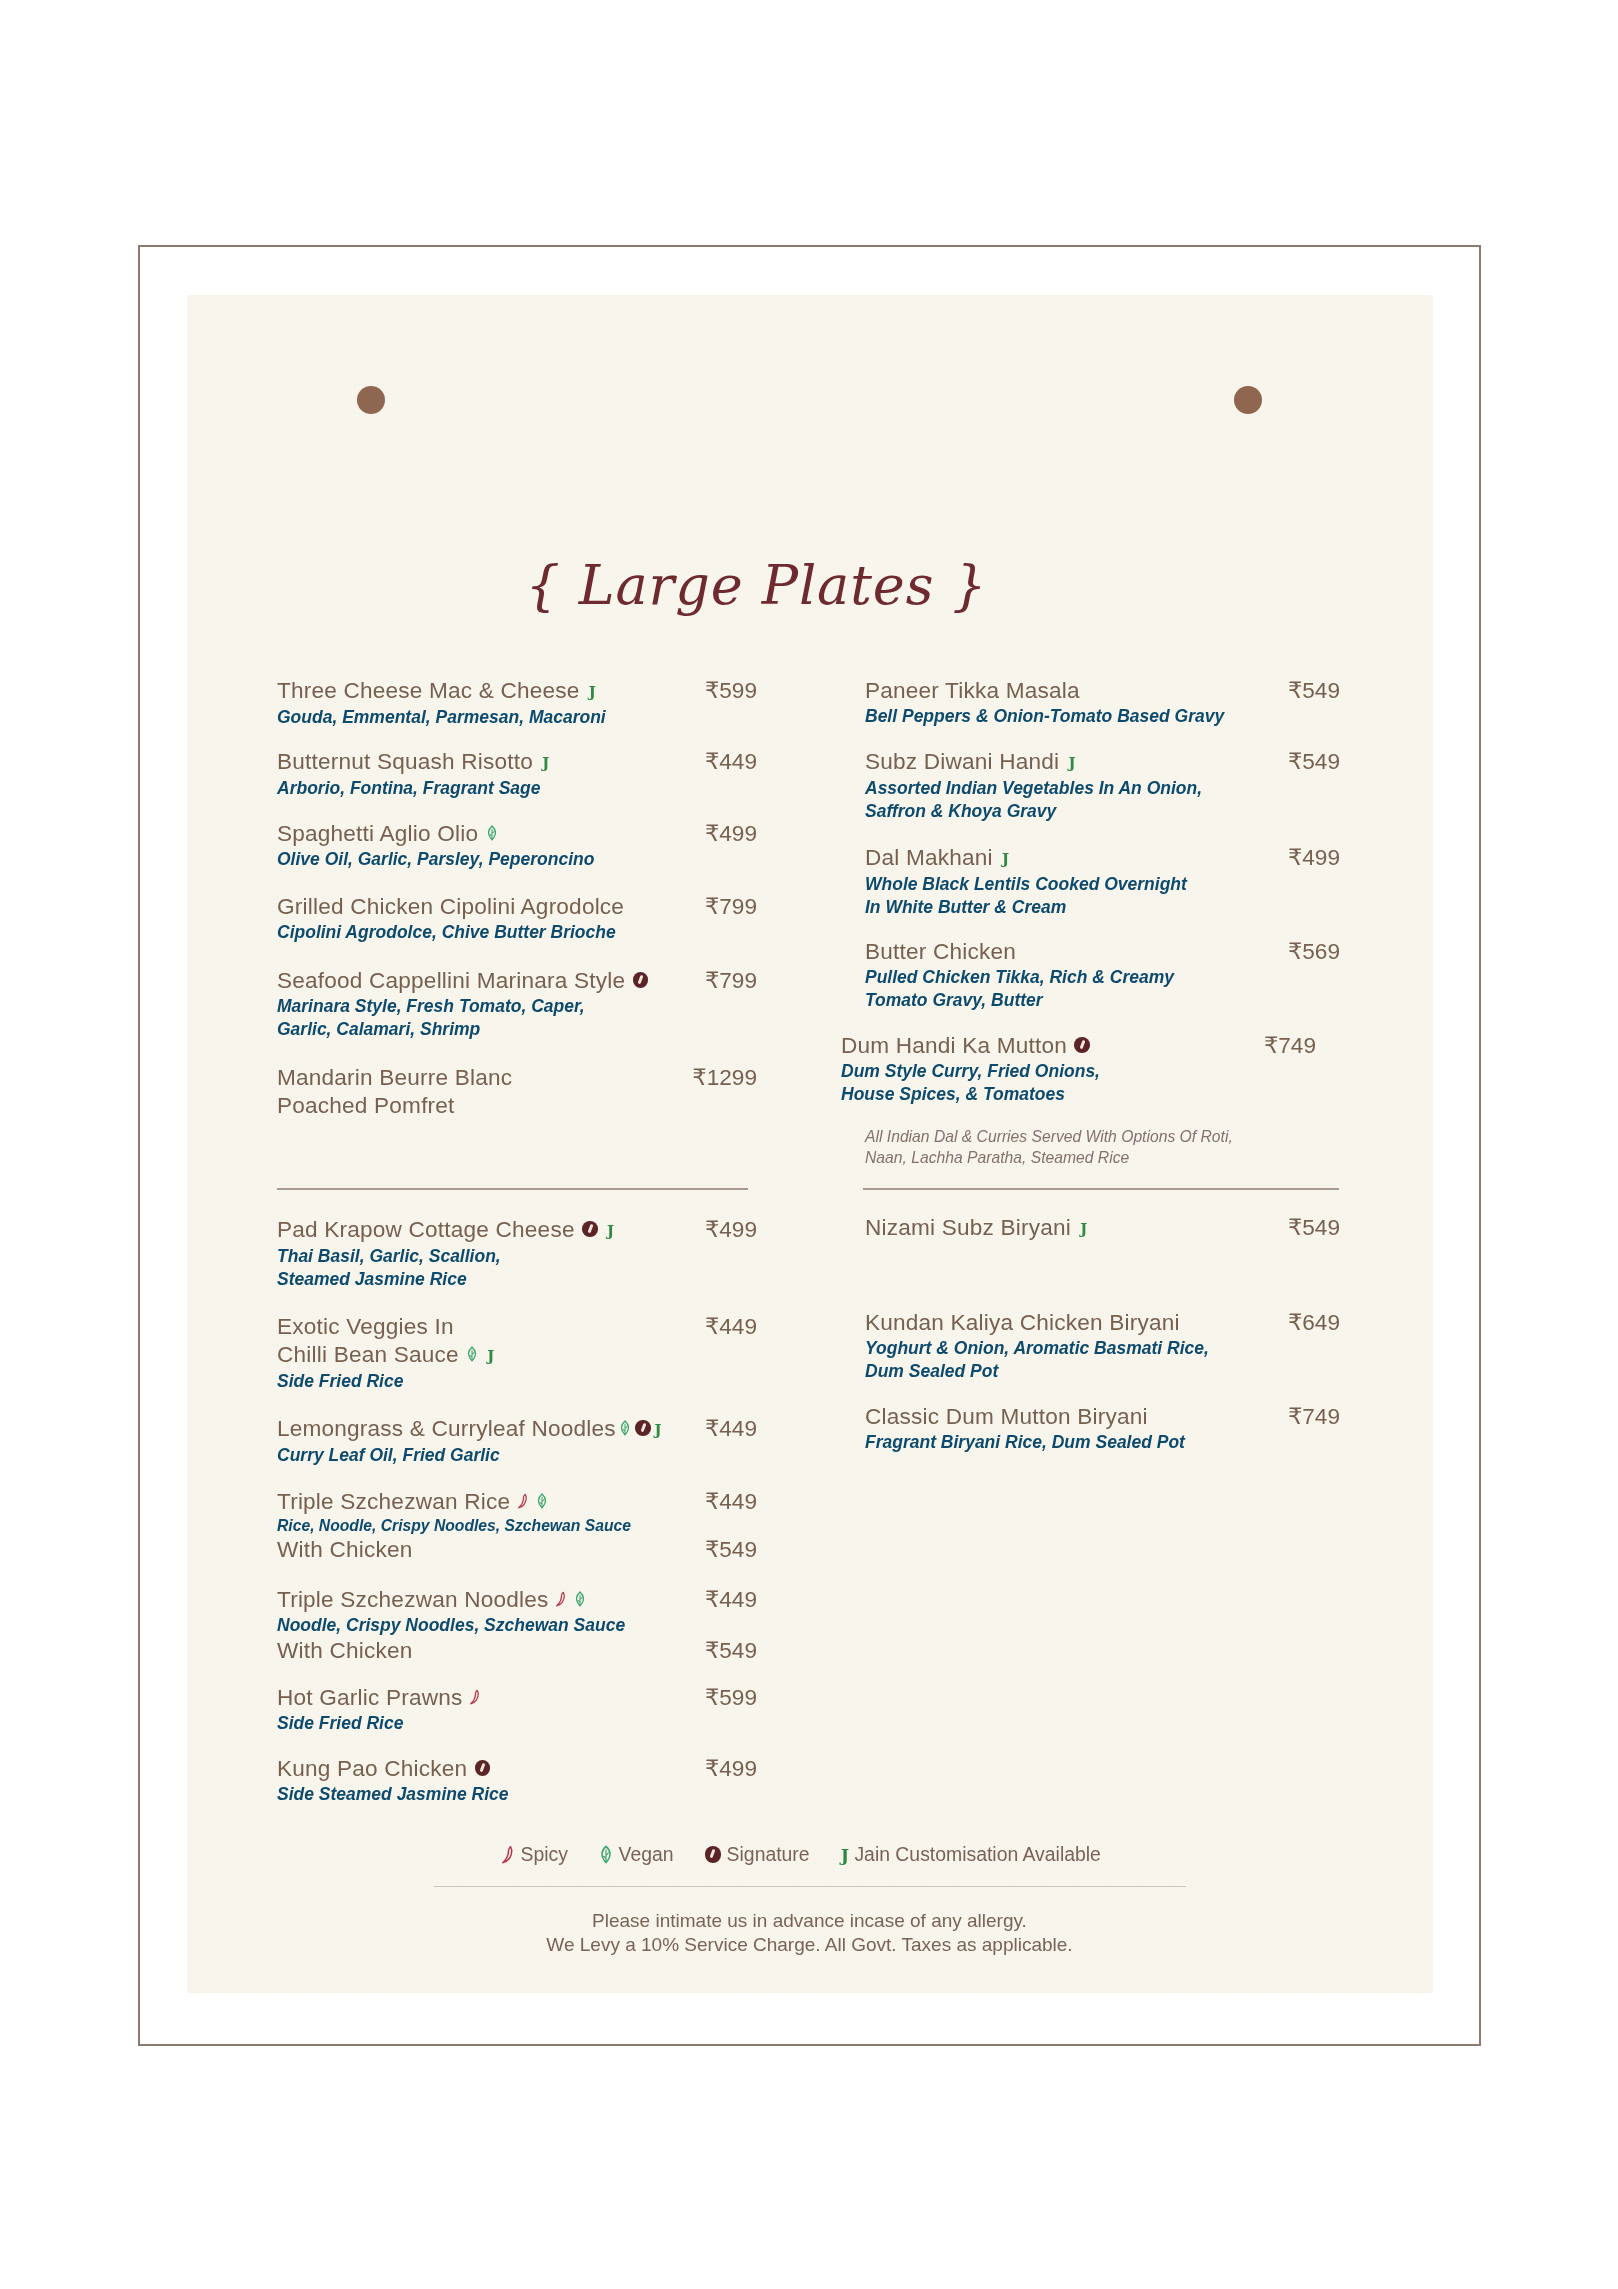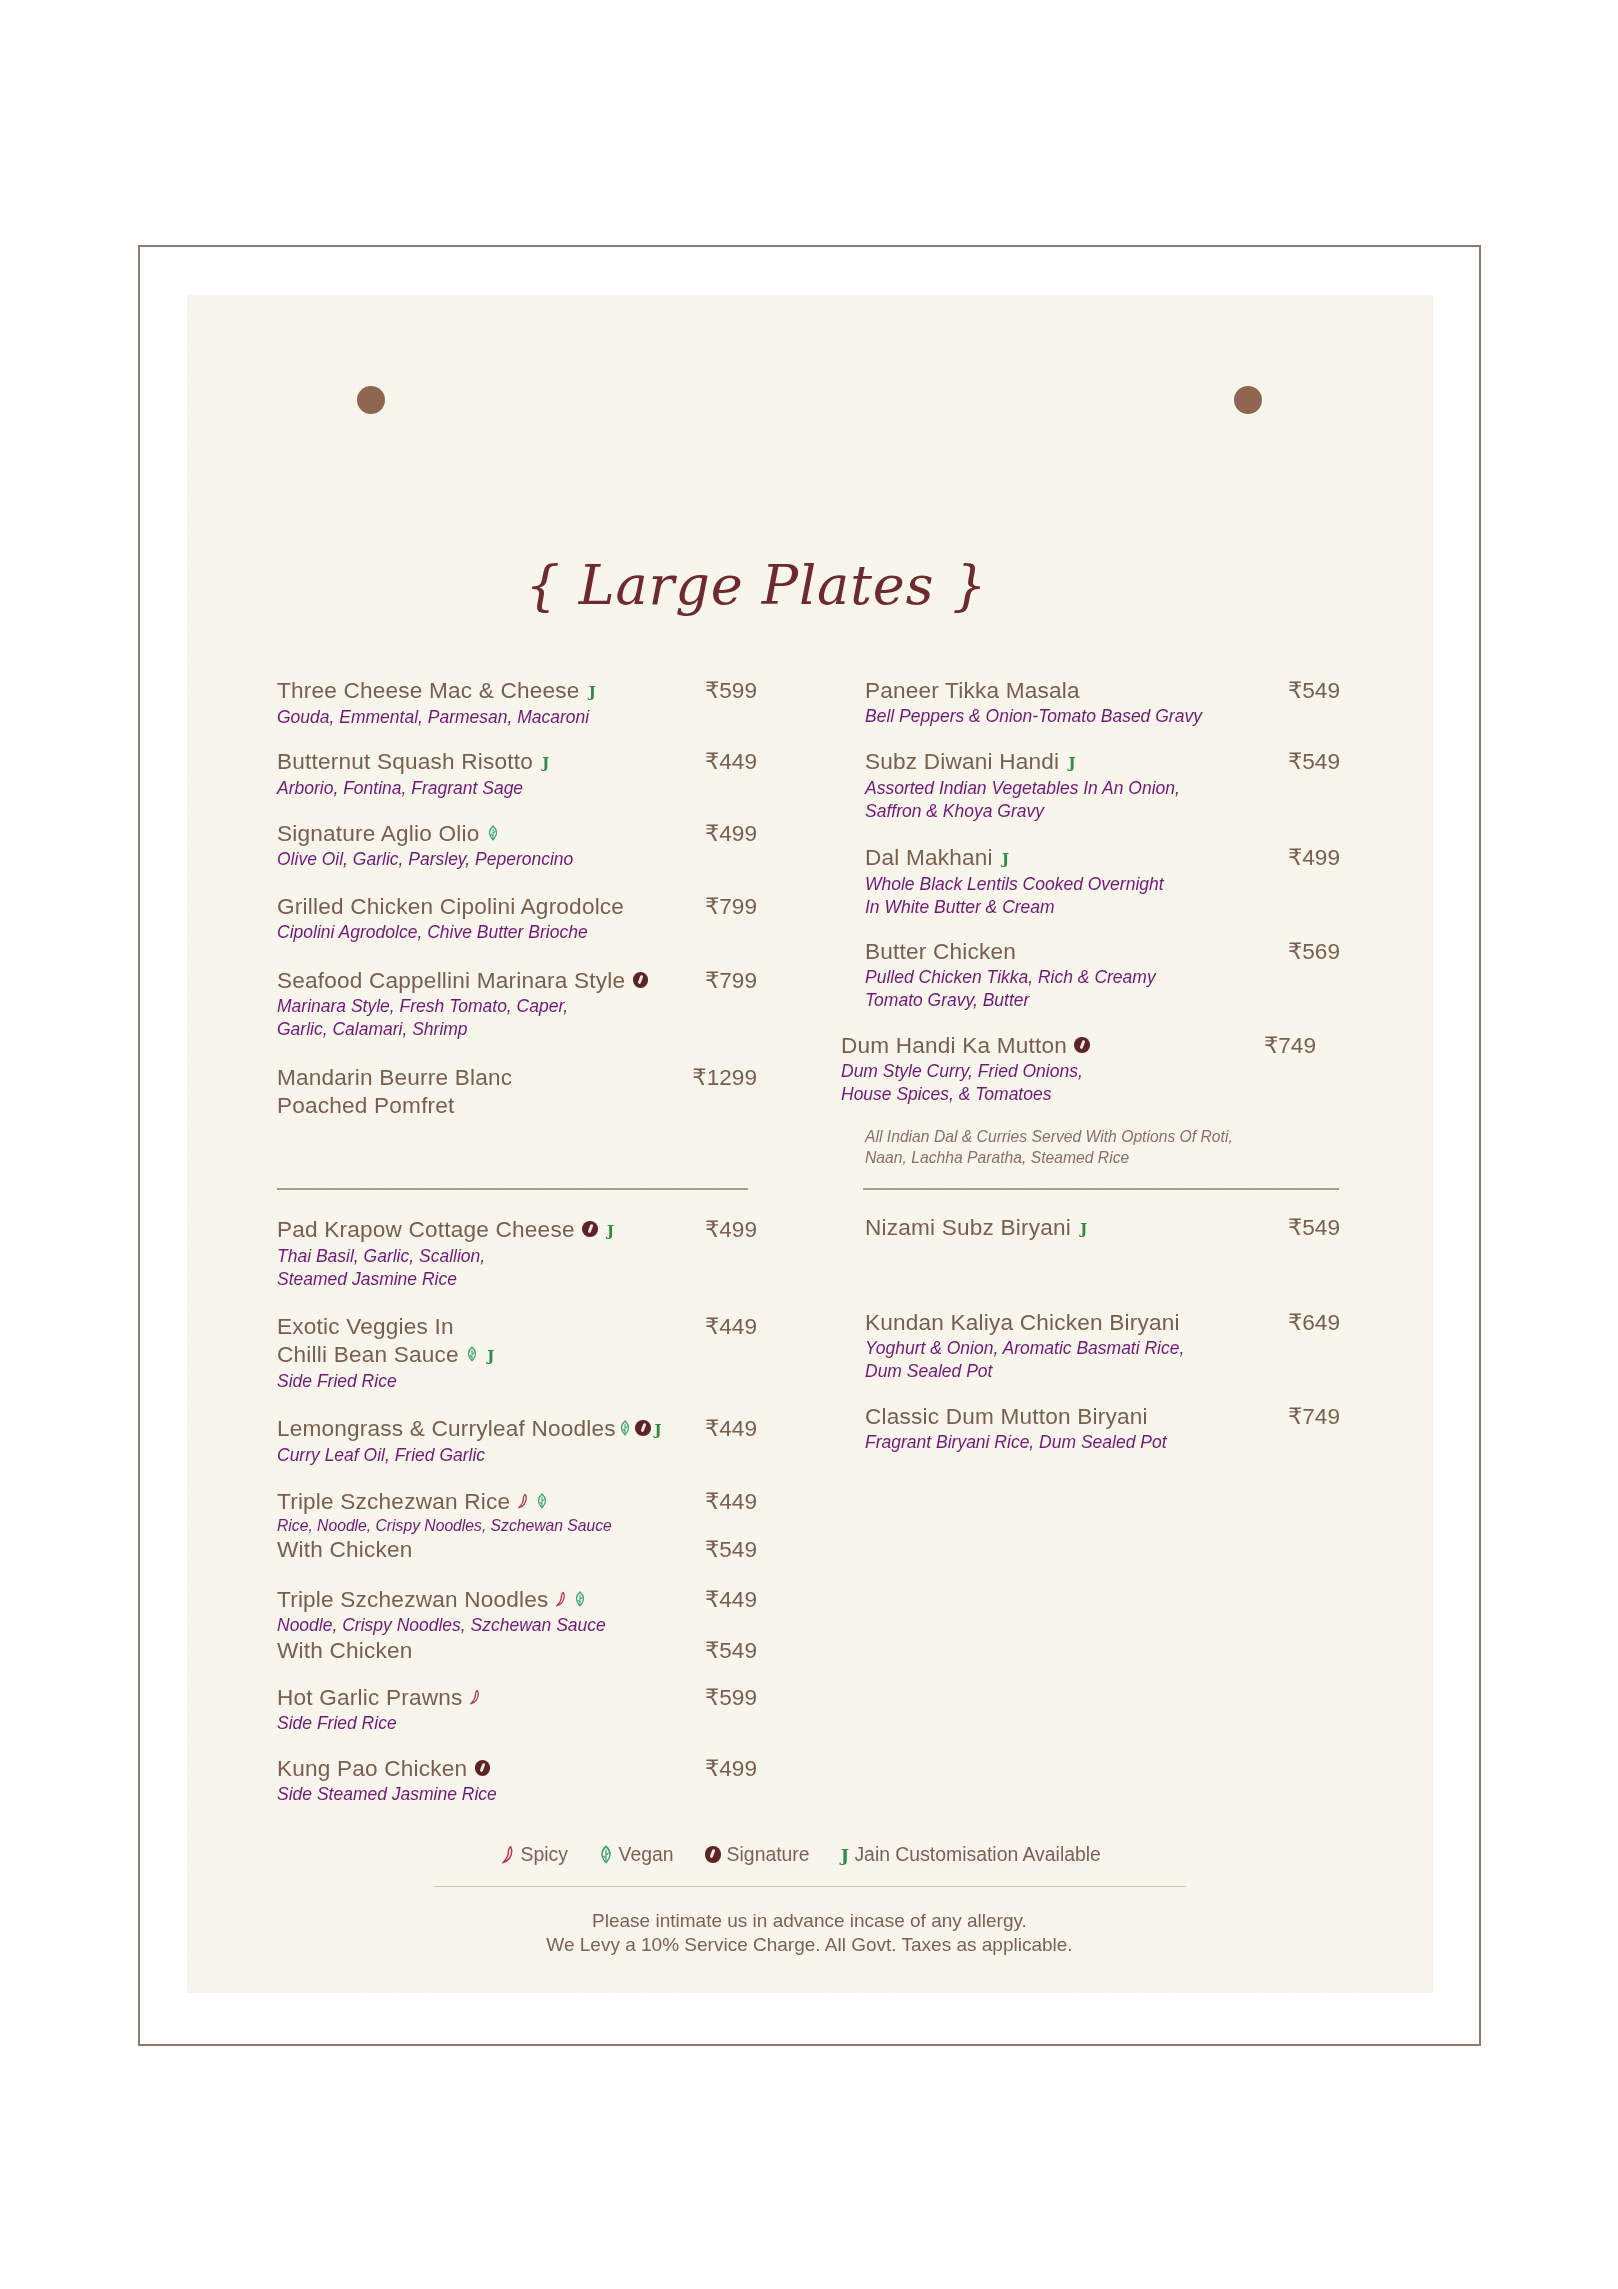--- a/index.html
+++ b/index.html
@@ -8,21 +8,21 @@
   .frame { position: absolute; left: 138px; top: 245px; width: 1343px; height: 1801px; border: 2.8px solid #8c7a70; }
   .panel { position: absolute; left: 187px; top: 295px; width: 1246px; height: 1698px; background: #f8f5ec;
            background-image: radial-gradient(rgba(200,190,170,0.10) 0.9px, transparent 0.9px); background-size: 4.6px 4.6px; }
   .dot { position: absolute; width: 28px; height: 28px; border-radius: 50%; background: #8f6650; }
   .title { position: absolute; left: 0; width: 1513px; top: 554px; text-align: center;
            font-family: "DejaVu Serif", serif; font-style: italic; font-size: 54px; color: #6e2a2e; letter-spacing: 0.9px; }
   .item { position: absolute; }
   .name-row { display: flex; justify-content: space-between; align-items: flex-start; }
   .name { font-size: 22.6px; font-weight: 500; color: #77604f; line-height: 28px; letter-spacing: 0.2px; }
   .price { font-size: 22.6px; color: #77604f; line-height: 28px; white-space: nowrap; }
-  .desc { font-size: 17.5px; font-style: italic; color: #701a75; line-height: 23px; white-space: pre-line; }
+  .desc { font-size: 17.5px; font-style: italic; color: #0c4a6e; line-height: 23px; white-space: pre-line; font-weight: bold; }
   .note { position: absolute; font-size: 15.7px; font-style: italic; color: #85716a; line-height: 21px; white-space: pre-line; }
   .divider { position: absolute; height: 1.8px; background: #a89a8e; }
   .ico { display: inline-block; vertical-align: middle; margin-left: 7.4px; position: relative; top: -1.8px; }
   .ico-j { color: #2f8a44; font-family: "DejaVu Serif", serif; font-weight: bold; font-size: 14.8px; margin-left: 9.2px; top: 0; }
   .ico-sig { width: 15.7px; height: 15.7px; border-radius: 50%; background: #5b2426; position: relative; }
   .ico-sig::after { content: ""; position: absolute; left: 6.5px; top: 2.8px; width: 2.8px; height: 9.2px; background: #f2e6e0; border-radius: 1.8px; transform: rotate(20deg); }
   .sub-row { display: flex; justify-content: space-between; }
   .legend { position: absolute; top: 1843px; left: 0; width: 1563px; display: flex; justify-content: center; align-items: center; gap: 31px; font-size: 19.4px; color: #7a6356; padding-left: 40px; }
   .legend-item { display: flex; align-items: center; gap: 5.5px; }
   .legend-rule { position: absolute; top: 1886px; left: 434px; width: 752px; height: 0.9px; background: #cfc4b8; }
@@ -49,21 +49,21 @@
 <div class="item" style="left:277px; top:748px; width:480px;">
   <div class="name-row">
     <span class="name"><span>Butternut Squash Risotto</span><span class="ico ico-j">J</span></span>
     <span class="price">₹449</span>
   </div>
   <div class="desc">Arborio, Fontina, Fragrant Sage</div>
 </div>
 
 <div class="item" style="left:277px; top:820px; width:480px;">
   <div class="name-row">
-    <span class="name"><span>Signature Aglio Olio</span><svg class="ico" width="12" height="16.6" viewBox="0 0 13 18">
+    <span class="name"><span>Spaghetti Aglio Olio</span><svg class="ico" width="12" height="16.6" viewBox="0 0 13 18">
           <path d="M6.5 1 C11 5 12 10 6.5 16 C1 10 2 5 6.5 1 Z" fill="none" stroke="#3aa66a" stroke-width="1.4"></path>
           <path d="M6.5 4 V16 M6.5 9 L9 7 M6.5 12 L4 10" stroke="#3aa66a" stroke-width="1.1" fill="none"></path>
         </svg></span>
     <span class="price">₹499</span>
   </div>
   <div class="desc">Olive Oil, Garlic, Parsley, Peperoncino</div>
 </div>
 
 <div class="item" style="left:277px; top:893px; width:480px;">
   <div class="name-row">

